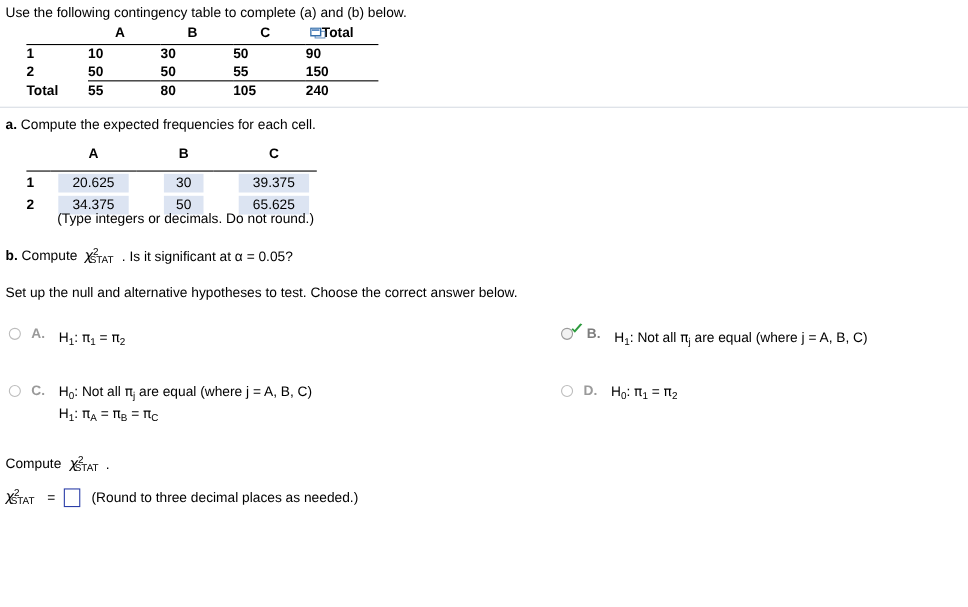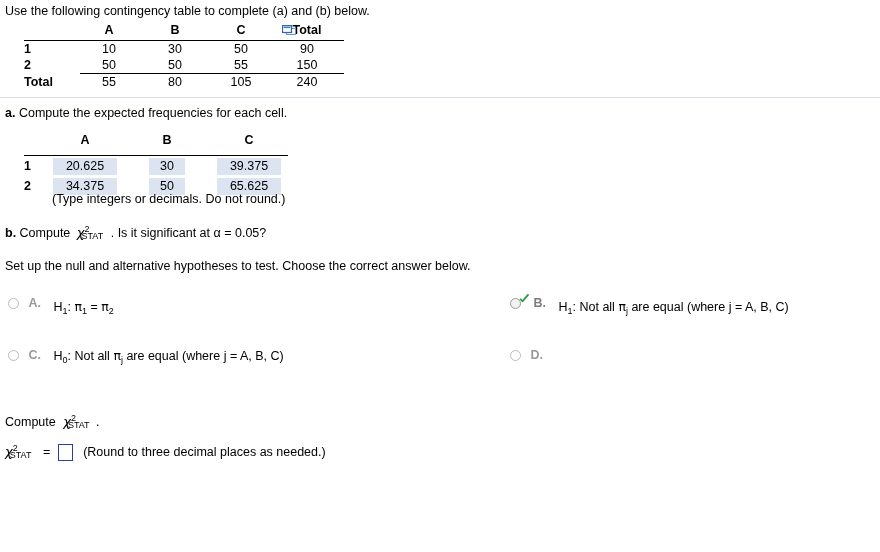--- a/index.html
+++ b/index.html
@@ -27,22 +27,22 @@
   }
   .bold { font-weight: bold; }
 
   
   .ctable {
     border-collapse: collapse;
     font-size: 12.5px;
   }
   .ctable td, .ctable th {
     padding: 0;
-    font-weight: normal;
-    text-align: center;
+    font-weight: bold;
+    text-align: left;
     vertical-align: middle;
     height: 16px;
   }
   .ctable .rowlab {
     text-align: left;
     font-weight: bold;
     padding-right: 10px;
     width: 46px;
   }
   .ctable .colhead {
@@ -328,29 +328,35 @@
 
 <div class="abs choice" style="left:8px; top:348px;">
   <span style="position:relative; display:inline-block;">
     <span class="radio"></span>
   </span>
   <span class="choice-letter" style="margin-left:6px;">C.</span>
   <span style="display:inline-block; margin-left:9px; vertical-align:top;">
     <div>
       <span>H</span><sub>0</sub><span>: Not all </span><span class="pi mathvar">π</span><sub>j</sub><span> are equal (where j = A, B, C)</span>
     </div>
+    <div style="margin-top:3px;">
+      <span>H</span><sub>1</sub><span>: </span><span class="pi mathvar">π</span><sub>A</sub><span> = </span><span class="pi mathvar">π</span><sub>B</sub><span> = </span><span class="pi mathvar">π</span><sub>C</sub>
+    </div>
   </span>
 </div>
 
 <div class="abs choice" style="left:510px; top:348px;">
   <span style="position:relative; display:inline-block;">
     <span class="radio"></span>
   </span>
   <span class="choice-letter" style="margin-left:6px;">D.</span>
   <span style="display:inline-block; margin-left:9px; vertical-align:top;">
+    <div>
+      <span>H</span><sub>0</sub><span>: </span><span class="pi mathvar">π</span><sub>1</sub><span> = </span><span class="pi mathvar">π</span><sub>2</sub>
+    </div>
   </span>
 </div>
 
 <div class="abs prompt" style="left:5px; top:413px;">
   <span>Compute</span>
   <span style="position:relative; display:inline-block; margin-left:4px;">
     <span class="chi">χ</span><span class="chisup">2</span><span class="chisub" style="margin-left:-8px;">STAT</span>
   </span>
   <span style="margin-left:3px;">.</span>
 </div>

